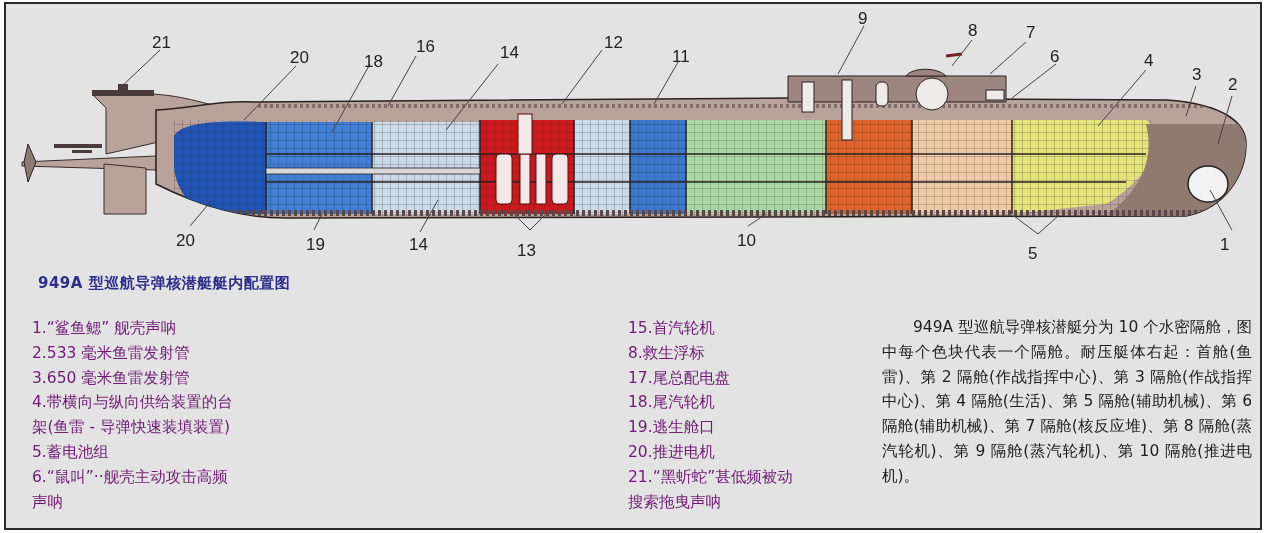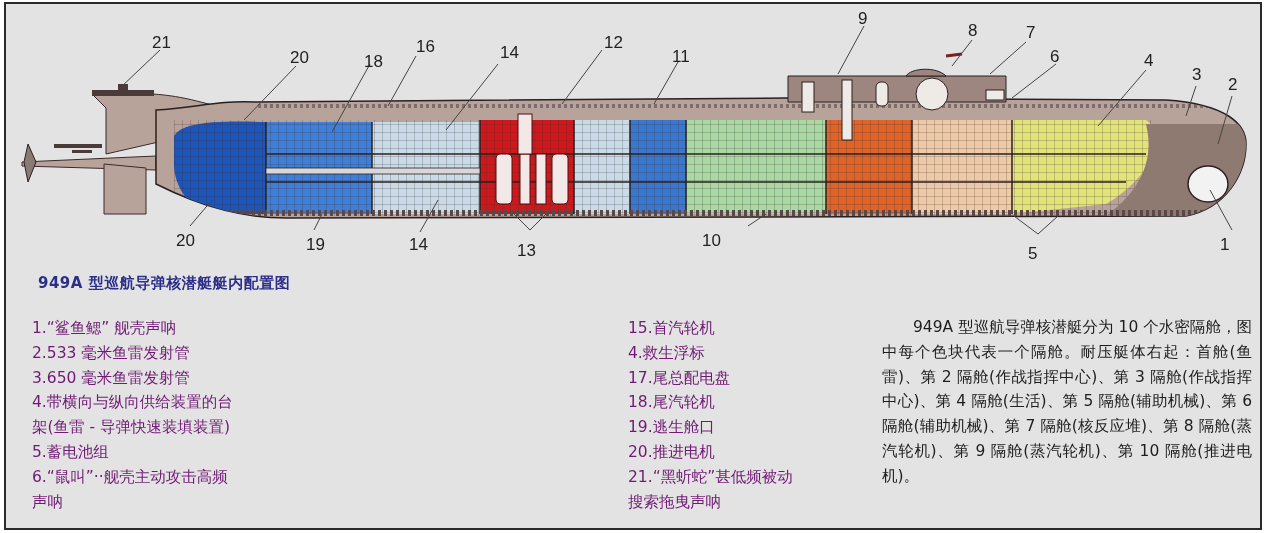--- a/index.html
+++ b/index.html
@@ -155,21 +155,21 @@
     <span class="callout" style="left:666px;top:44px">11</span>
     <span class="callout" style="left:852px;top:6px">9</span>
     <span class="callout" style="left:962px;top:18px">8</span>
     <span class="callout" style="left:1020px;top:20px">7</span>
     <span class="callout" style="left:1044px;top:44px">6</span>
     <span class="callout" style="left:1138px;top:48px">4</span>
     <span class="callout" style="left:1186px;top:62px">3</span>
     <span class="callout" style="left:1222px;top:72px">2</span>
     <span class="callout" style="left:1214px;top:232px">1</span>
     <span class="callout" style="left:1022px;top:241px">5</span>
-    <span class="callout" style="left:696px;top:228px">10</span>
+    <span class="callout" style="left:731px;top:228px">10</span>
     <span class="callout" style="left:511px;top:238px">13</span>
     <span class="callout" style="left:403px;top:232px">14</span>
     <span class="callout" style="left:300px;top:232px">19</span>
     <span class="callout" style="left:170px;top:228px">20</span>
   </div>
 
   <div class="title">949A 型巡航导弹核潜艇艇内配置图</div>
 
   <div class="legend-col" style="left:26px">
     <div class="legend-line">1.“鲨鱼鳃” 舰壳声呐</div>
@@ -178,21 +178,21 @@
     <div class="legend-line">4.带横向与纵向供给装置的台</div>
     <div class="legend-line">架(鱼雷 - 导弹快速装填装置)</div>
     <div class="legend-line">5.蓄电池组</div>
     <div class="legend-line">6.“鼠叫”··舰壳主动攻击高频</div>
     <div class="legend-line">声呐</div>
   </div>
 
 
   <div class="legend-col" style="left:622px">
     <div class="legend-line">15.首汽轮机</div>
-    <div class="legend-line">4.救生浮标</div>
+    <div class="legend-line">8.救生浮标</div>
     <div class="legend-line">17.尾总配电盘</div>
     <div class="legend-line">18.尾汽轮机</div>
     <div class="legend-line">19.逃生舱口</div>
     <div class="legend-line">20.推进电机</div>
     <div class="legend-line">21.“黑蚚蛇”甚低频被动</div>
     <div class="legend-line">搜索拖曳声呐</div>
   </div>
 
   <div class="desc">949A 型巡航导弹核潜艇分为 10 个水密隔舱，图中每个色块代表一个隔舱。耐压艇体右起：首舱(鱼雷)、第 2 隔舱(作战指挥中心)、第 3 隔舱(作战指挥中心)、第 4 隔舱(生活)、第 5 隔舱(辅助机械)、第 6 隔舱(辅助机械)、第 7 隔舱(核反应堆)、第 8 隔舱(蒸汽轮机)、第 9 隔舱(蒸汽轮机)、第 10 隔舱(推进电机)。</div>
 </div>

